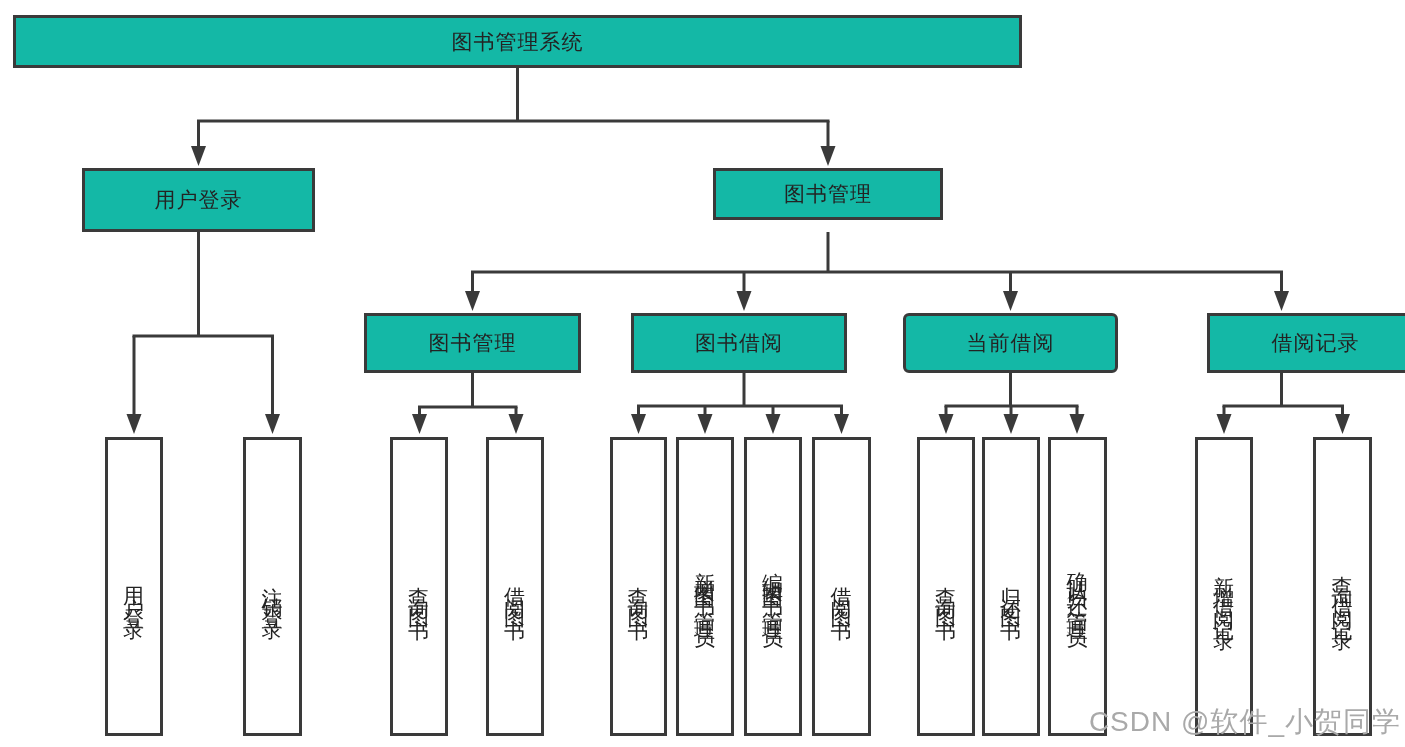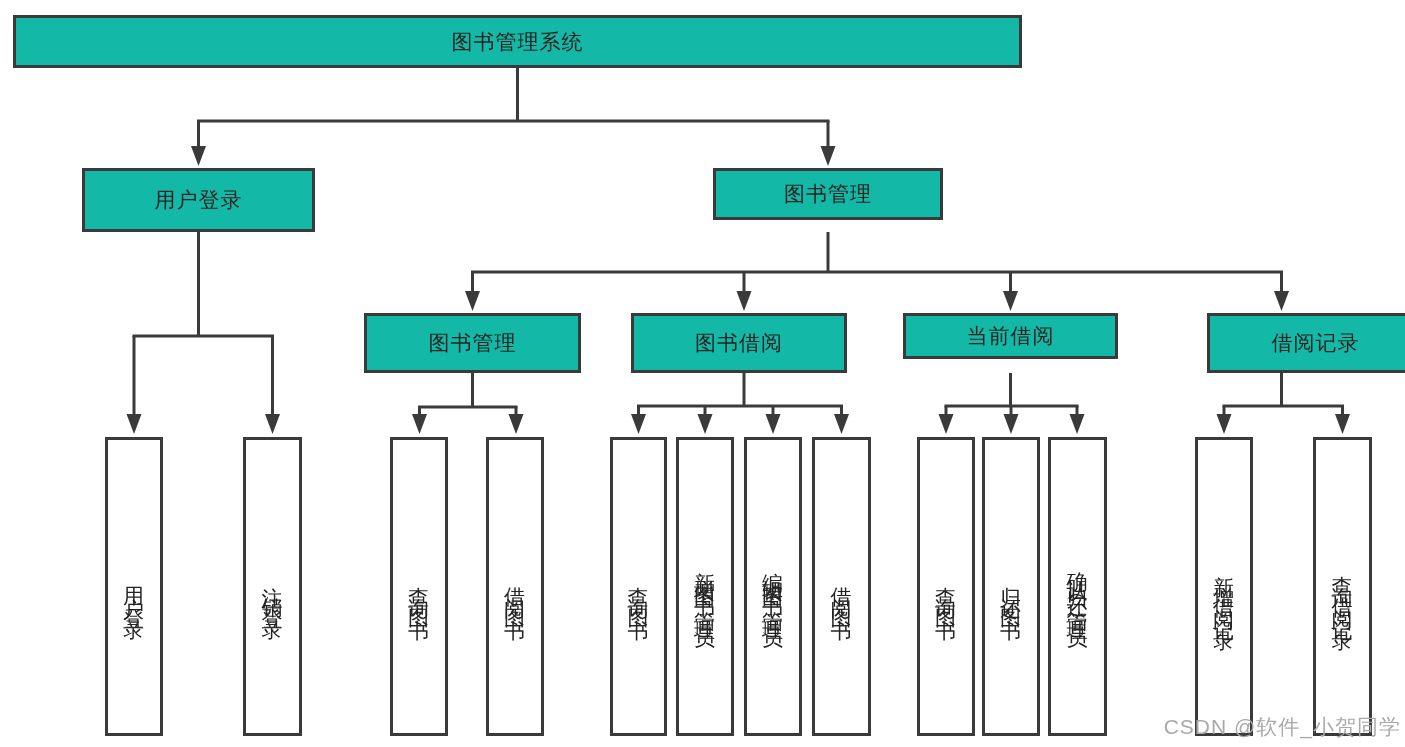--- a/index.html
+++ b/index.html
@@ -45,40 +45,40 @@
   }
   .v4{letter-spacing:11px;margin-bottom:-11px;}
   .v6{letter-spacing:11px;margin-bottom:-11px;}
   .v9{letter-spacing:8px;margin-bottom:-8px;}
   
   .root{left:13px;top:15px;width:1009px;height:53px;}
   .l2a{left:82px;top:168px;width:233px;height:64px;}
   .l2b{left:713px;top:168px;width:230px;height:52px;}
   .l3a{left:364px;top:313px;width:217px;height:60px;}
   .l3b{left:631px;top:313px;width:216px;height:60px;}
-  .l3c{left:903px;top:313px;width:215px;height:46px;}
+  .l3c{left:903px;top:313px;width:215px;height:60px;border-radius:6px;}
   .l3d{left:1173px;top:313px;width:217px;height:60px;margin-left:34px;}
   
   .p01{left:105px;width:58px;}
   .p02{left:243px;width:59px;}
   .p11{left:390px;width:58px;}
   .p12{left:486px;width:58px;}
   .p21{left:610px;width:57px;}
   .p22{left:676px;width:58px;}
   .p23{left:744px;width:58px;}
   .p24{left:812px;width:59px;}
   .p31{left:917px;width:58px;}
   .p32{left:982px;width:58px;}
   .p33{left:1048px;width:59px;}
   .p41{left:1195px;width:58px;}
   .p42{left:1313px;width:59px;}
   .watermark{
     position:absolute;
     right:4px;bottom:6px;
-    font-size:21px;color:var(--wm);
+    font-size:28px;color:var(--wm);
     letter-spacing:1px;
     z-index:5;
     white-space:nowrap;
   }
 </style>
 </head>
 <body>
 
 <div id="canvas">
 

